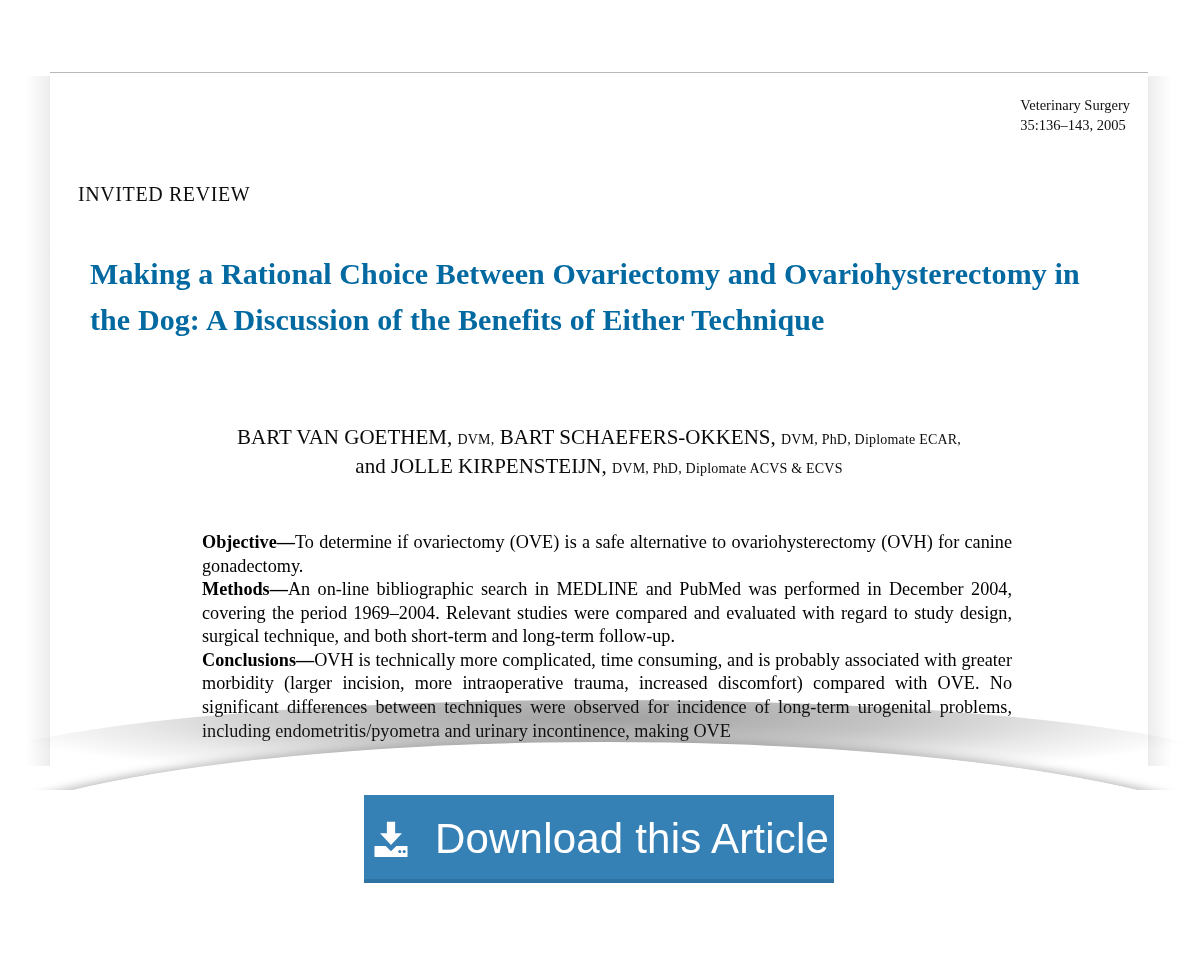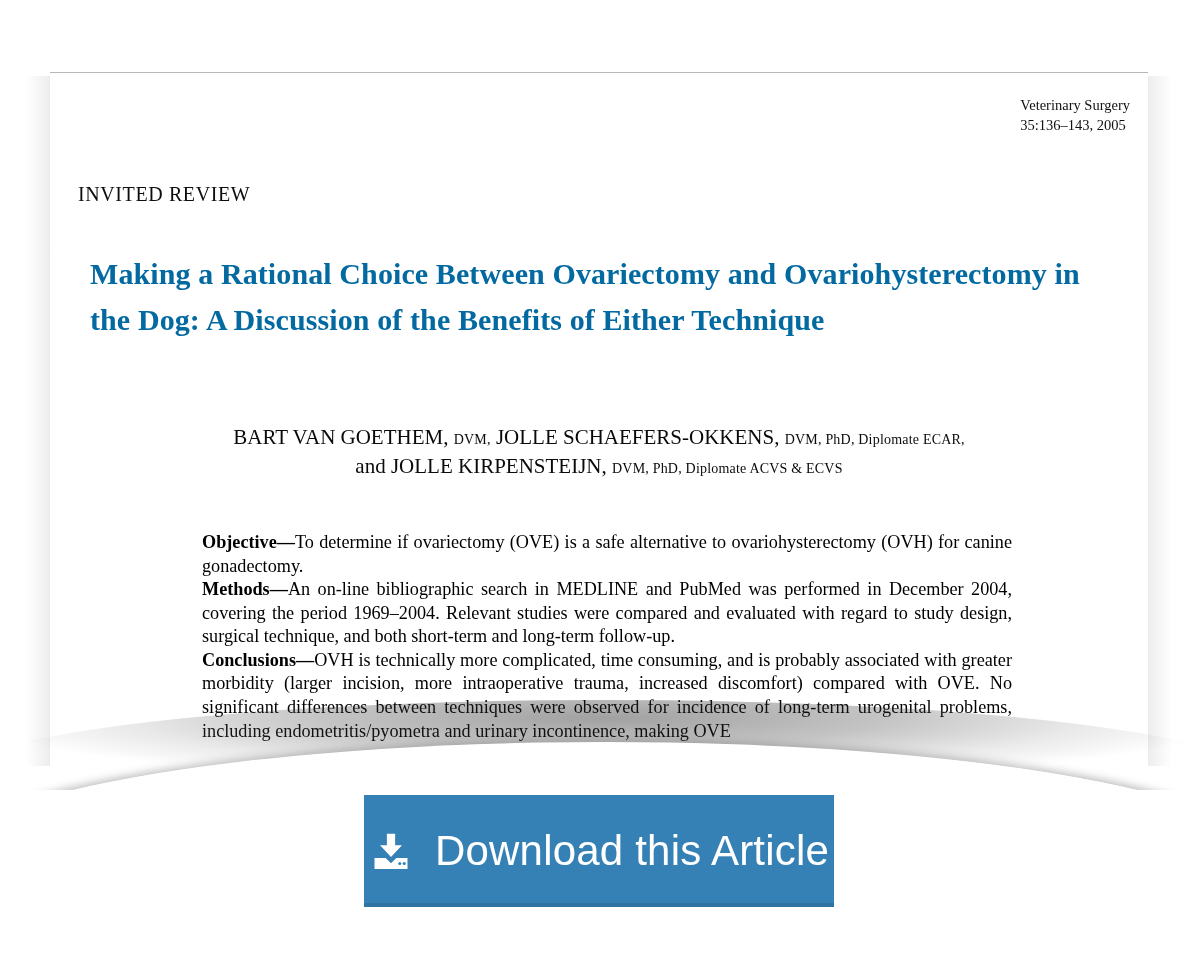--- a/index.html
+++ b/index.html
@@ -161,21 +161,21 @@
   .abstract b {
     font-weight: bold;
   }
 
   
   #download-button {
     position: absolute;
     left: 364px;
     top: 795px;
     width: 470px;
-    height: 112px;
+    height: 88px;
     background: #3580b5;
     border: 0;
     z-index: 10;
     display: flex;
     align-items: center;
     justify-content: center;
     gap: 22px;
     cursor: pointer;
     box-shadow: inset 0 -4px 0 rgba(0,0,0,0.10);
   }
@@ -209,21 +209,21 @@
     <div class="journal-ref">
       <div>Veterinary Surgery</div>
       <div>35:136–143, 2005</div>
     </div>
 
     <div class="section-kicker">INVITED REVIEW</div>
 
     <h1 class="paper-title">Making a Rational Choice Between Ovariectomy and Ovariohysterectomy in the Dog: A Discussion of the Benefits of Either Technique</h1>
 
     <div class="author-block">
-      <span>BART VAN GOETHEM,</span> <span class="deg">DVM,</span> <span>JOLLE SCHAEFERS-OKKENS,</span> <span class="deg">DVM, PhD, Diplomate ECAR,</span>
+      <span>BART VAN GOETHEM,</span> <span class="deg">DVM,</span> <span>BART SCHAEFERS-OKKENS,</span> <span class="deg">DVM, PhD, Diplomate ECAR,</span>
       <span class="author-line-2"><span>and</span> <span>JOLLE KIRPENSTEIJN,</span> <span class="deg">DVM, PhD, Diplomate ACVS &amp; ECVS</span></span>
     </div>
 
     <div class="abstract">
       <p>
         <b>Objective—</b><span>To determine if ovariectomy (OVE) is a safe alternative to ovariohysterectomy (OVH) for canine gonadectomy.</span>
       </p>
       <p>
         <b>Methods—</b><span>An on-line bibliographic search in MEDLINE and PubMed was performed in December 2004, covering the period 1969–2004. Relevant studies were compared and evaluated with regard to study design, surgical technique, and both short-term and long-term follow-up.</span>
       </p>

